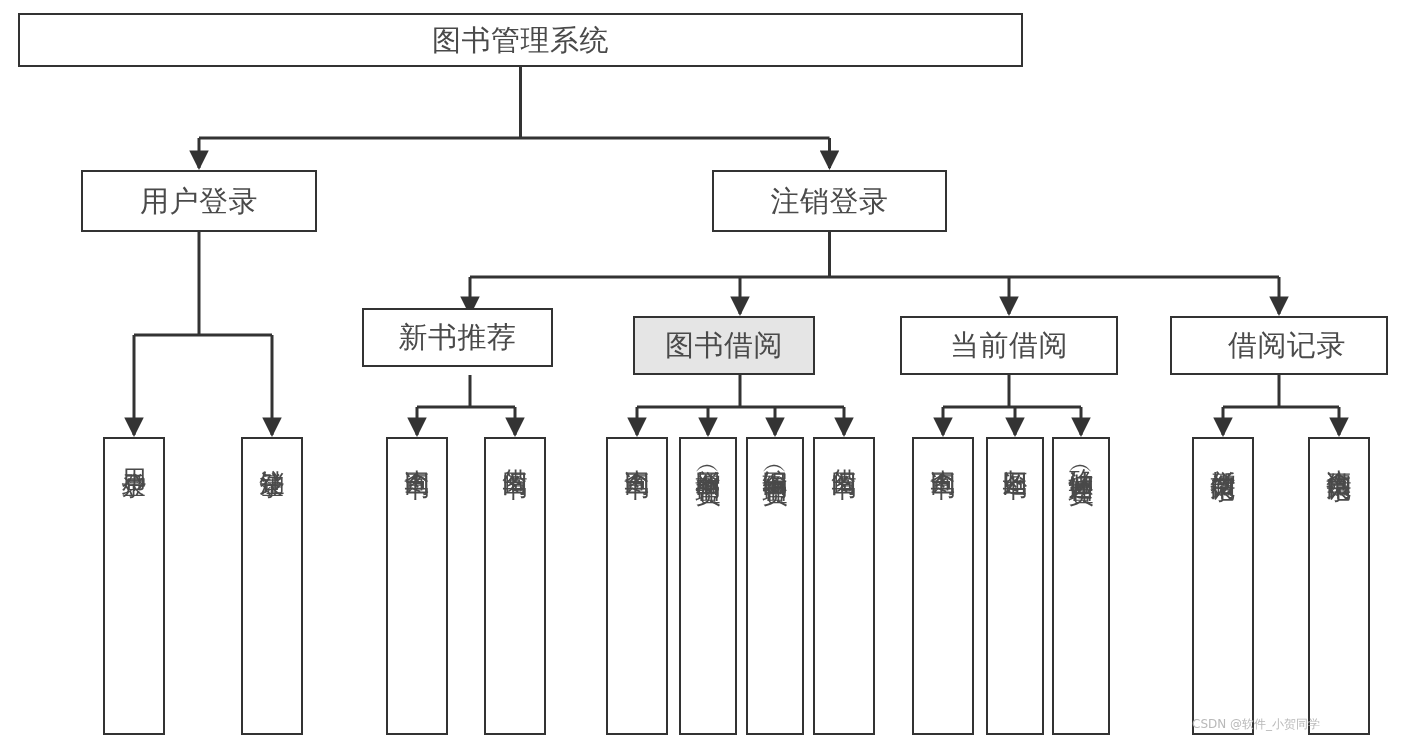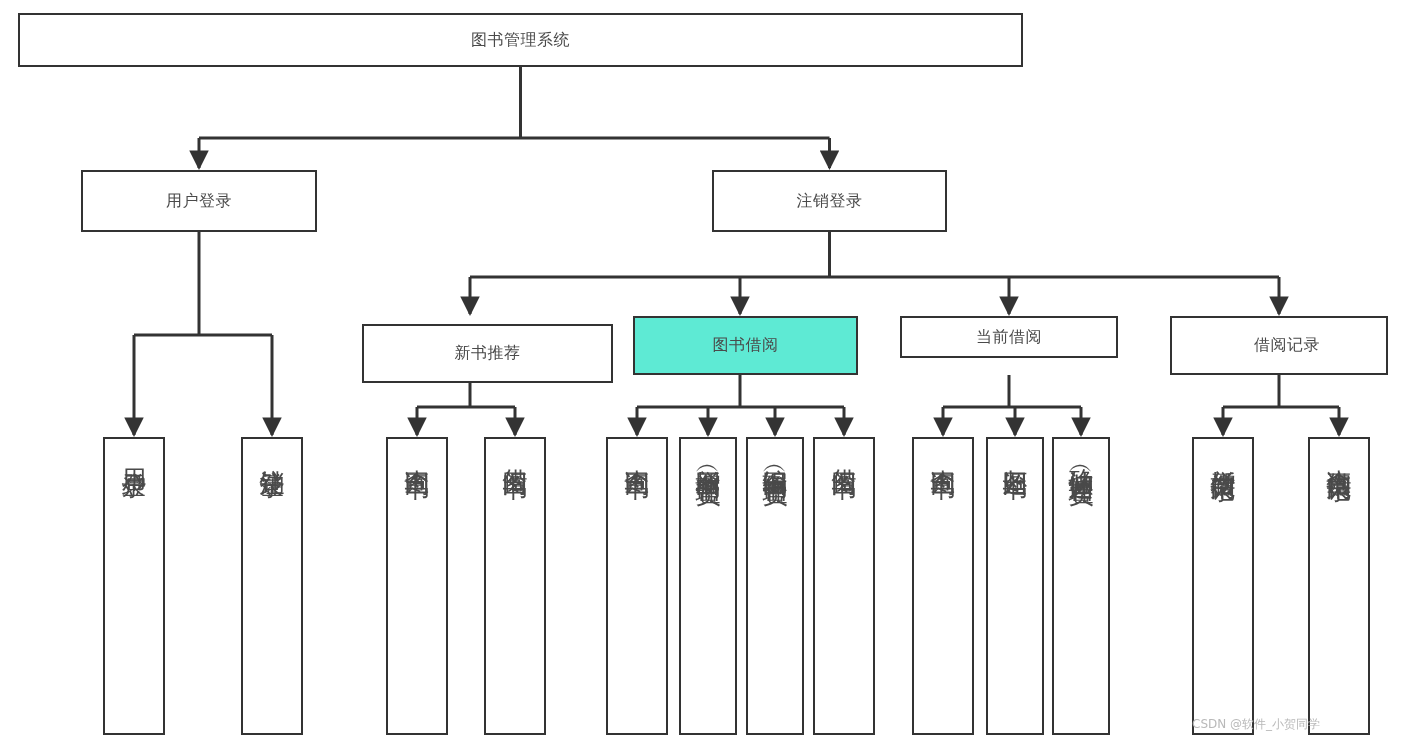--- a/index.html
+++ b/index.html
@@ -36,21 +36,21 @@
     justify-content: center;
     z-index: 2;
   }
   .node .label {
     color: #4a4a4a;
     text-align: center;
     line-height: 1.18;
     white-space: pre;
   }
   .node.h .label {
-    font-size: 16px;
+    font-size: 29px;
     letter-spacing: 0.5px;
   }
   .node.v {
     align-items: flex-start;
     padding-top: 10px;
   }
   .node.v .label {
     writing-mode: vertical-rl;
     text-orientation: upright;
     font-size: 25px;
@@ -116,27 +116,27 @@
   <div id="nodes-layer">
       <div class="node h" style="left: 18px; top: 13px; width: 1005px; height: 54px; border-color: rgb(51, 51, 51); background: rgb(255, 255, 255);">
         <span class="label" style="color: rgb(74, 74, 74);">图书管理系统</span>
       </div>
       <div class="node h" style="left: 81px; top: 170px; width: 236px; height: 62px; border-color: rgb(51, 51, 51); background: rgb(255, 255, 255);">
         <span class="label" style="color: rgb(74, 74, 74);">用户登录</span>
       </div>
       <div class="node h" style="left: 712px; top: 170px; width: 235px; height: 62px; border-color: rgb(51, 51, 51); background: rgb(255, 255, 255);">
         <span class="label" style="color: rgb(74, 74, 74);">注销登录</span>
       </div>
-      <div class="node h" style="left: 362px; top: 324px; width: 251px; height: 59px; border-color: rgb(51, 51, 51); background: rgb(255, 255, 255);">
+      <div class="node h" style="left: 362px; top: 308px; width: 191px; height: 59px; border-color: rgb(51, 51, 51); background: rgb(255, 255, 255);">
         <span class="label" style="color: rgb(74, 74, 74);">新书推荐</span>
       </div>
-      <div class="node h" style="left: 633px; top: 316px; width: 225px; height: 59px; border-color: rgb(51, 51, 51); background: #5eead4;">
+      <div class="node h" style="left: 633px; top: 316px; width: 182px; height: 59px; border-color: rgb(51, 51, 51); background: #e5e5e5;">
         <span class="label" style="color: rgb(74, 74, 74);">图书借阅</span>
       </div>
-      <div class="node h" style="left: 900px; top: 316px; width: 218px; height: 42px; border-color: rgb(51, 51, 51); background: rgb(255, 255, 255);">
+      <div class="node h" style="left: 900px; top: 316px; width: 218px; height: 59px; border-color: rgb(51, 51, 51); background: rgb(255, 255, 255);">
         <span class="label" style="color: rgb(74, 74, 74);">当前借阅</span>
       </div>
       <div class="node h" style="left: 1170px; top: 316px; width: 218px; height: 59px; border-color: rgb(51, 51, 51); background: rgb(255, 255, 255); padding-left: 16px;">
         <span class="label" style="color: rgb(74, 74, 74);">借阅记录</span>
       </div>
       <div class="node v" style="left: 103px; top: 437px; width: 62px; height: 298px; border-color: rgb(51, 51, 51); background: rgb(255, 255, 255);">
         <span class="label" style="color: rgb(74, 74, 74);">用户登录</span>
       </div>
       <div class="node v" style="left: 241px; top: 437px; width: 62px; height: 298px; border-color: rgb(51, 51, 51); background: rgb(255, 255, 255);">
         <span class="label" style="color: rgb(74, 74, 74);">注销登录</span>

